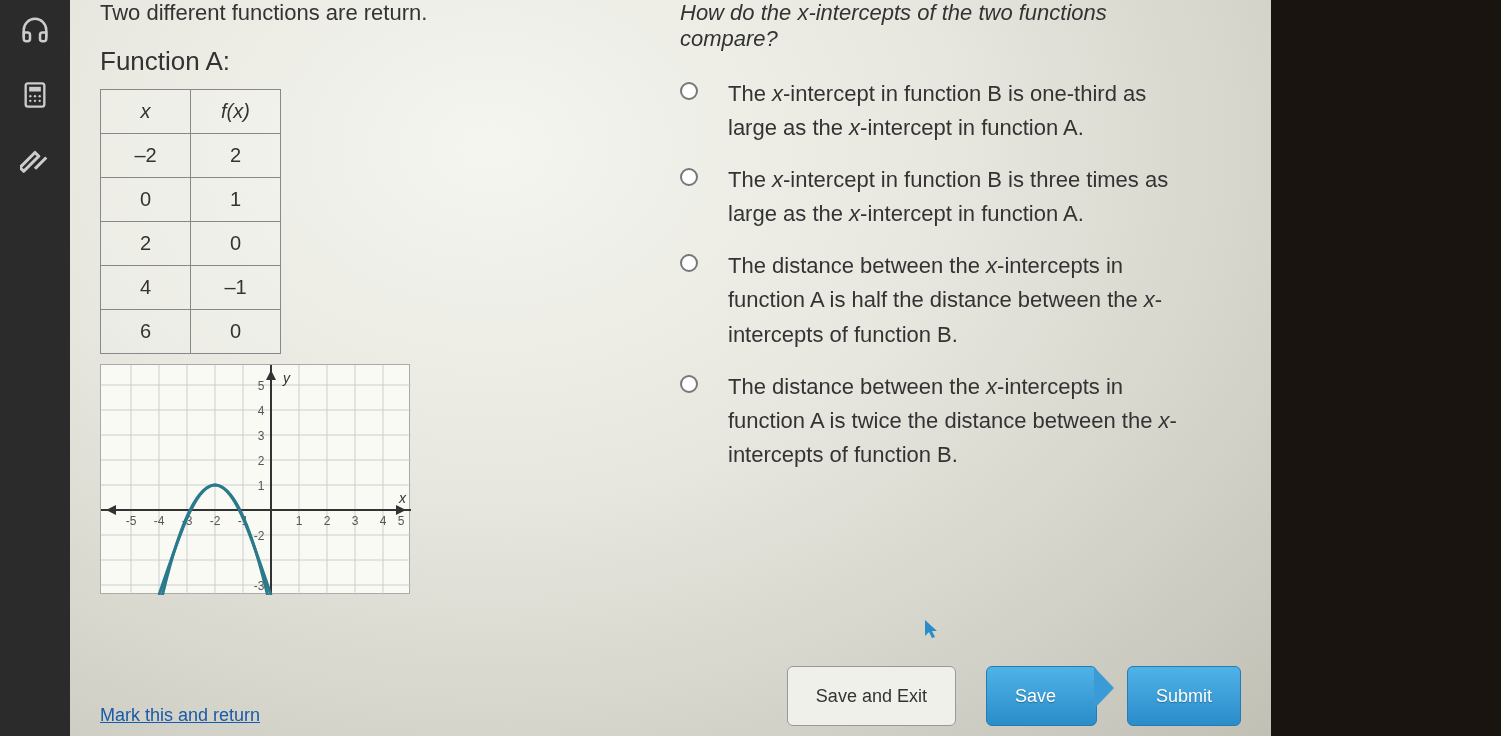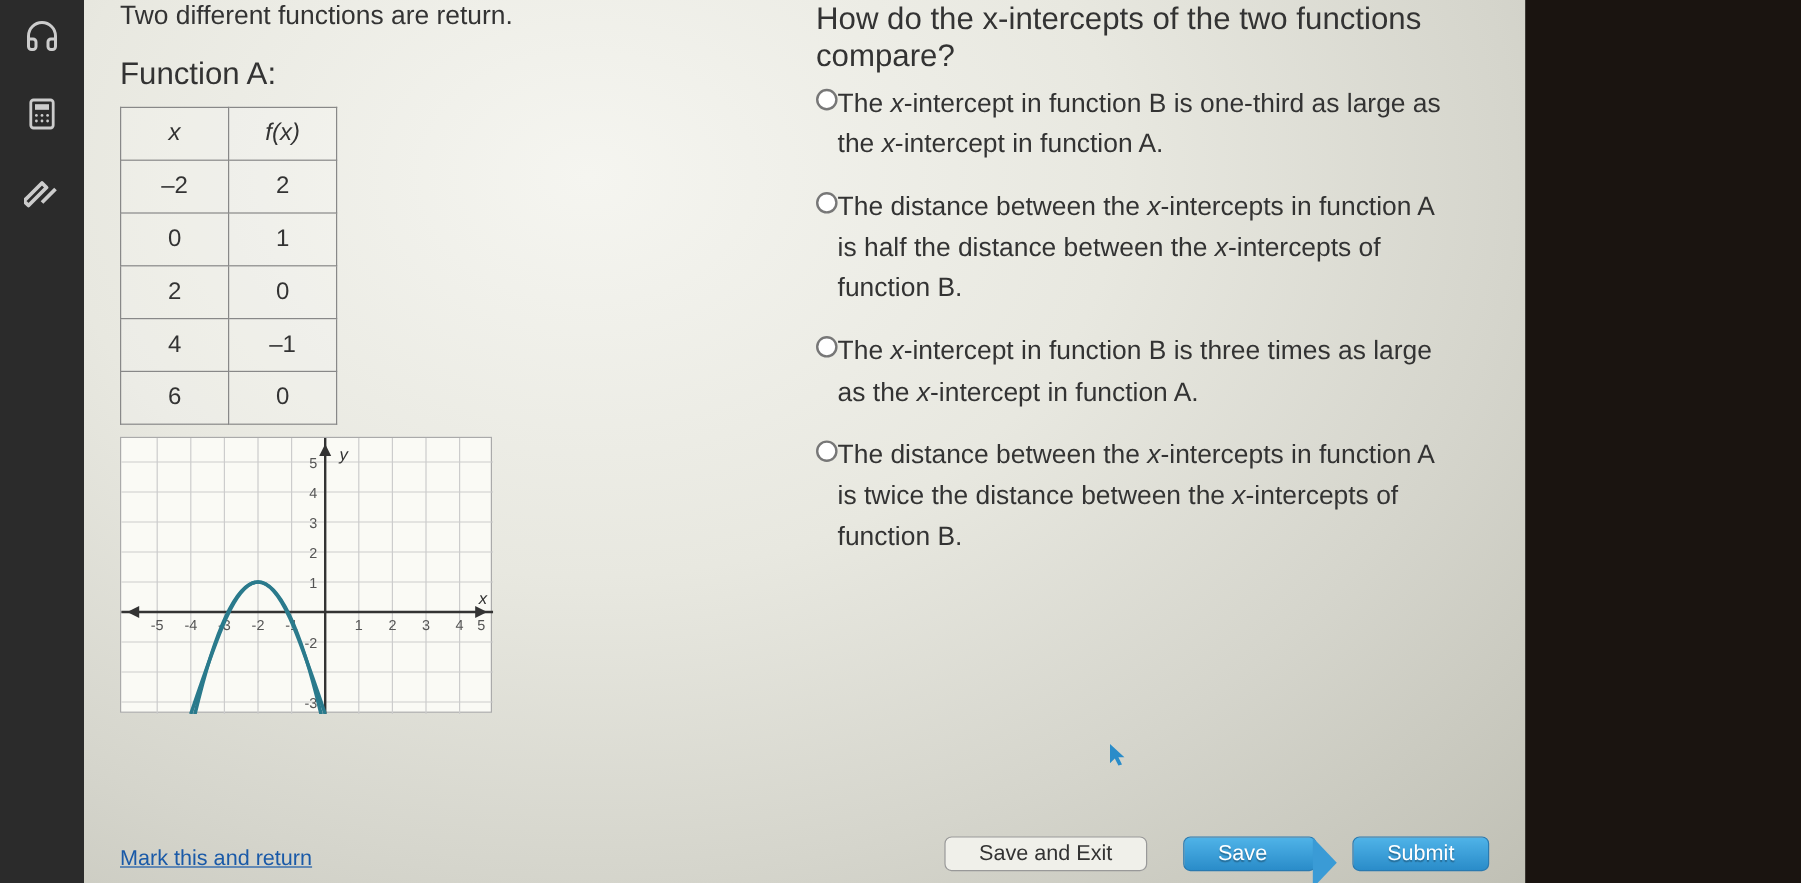--- a/index.html
+++ b/index.html
@@ -73,28 +73,29 @@
   .data-table th { font-weight: normal; font-style: italic; }
   .graph-box {
     width: 310px;
     height: 230px;
     background: #fafaf5;
     border: 1px solid #aaa;
     position: relative;
     margin-top: 8px;
   }
   .question-text {
-    font-size: 26px;
-    color: #333;
-    margin-bottom: 7px;
+    font-size: 22px;
+    color: #333;
+    margin-bottom: 25px;
+    font-style: italic;
   }
   .option {
     display: flex;
     align-items: flex-start;
-    gap: 0;
+    gap: 30px;
     margin-bottom: 18px;
     cursor: pointer;
   }
   .radio {
     width: 18px;
     height: 18px;
     border: 2px solid #777;
     border-radius: 50%;
     flex-shrink: 0;
     margin-top: 5px;
@@ -116,21 +117,21 @@
     justify-content: space-between;
   }
   .mark-return {
     color: #1a5aa8;
     font-size: 18px;
     text-decoration: underline;
     cursor: pointer;
   }
   .btn-group { display: flex; gap: 30px; align-items: center; }
   .btn {
-    height: 29px;
+    height: 60px;
     padding: 0 28px;
     border-radius: 6px;
     font-size: 18px;
     display: flex;
     align-items: center;
     justify-content: center;
     cursor: pointer;
     border: 1px solid #999;
   }
   .btn-save { background: #f0f0ea; color: #333; }
@@ -293,25 +294,25 @@
 
     <div class="right-col">
       <div class="question-text">How do the x-intercepts of the two functions compare?</div>
 
       <div class="option">
         <div class="radio"></div>
         <div class="option-text">The <span class="ital">x</span>-intercept in function B is one-third as large as the <span class="ital">x</span>-intercept in function A.</div>
       </div>
       <div class="option">
         <div class="radio"></div>
-        <div class="option-text">The distance between the <span class="ital">x</span>-intercepts in function A is half the distance between the <span class="ital">x</span>-intercepts of function B.</div>
+        <div class="option-text">The <span class="ital">x</span>-intercept in function B is three times as large as the <span class="ital">x</span>-intercept in function A.</div>
       </div>
       <div class="option">
         <div class="radio"></div>
-        <div class="option-text">The <span class="ital">x</span>-intercept in function B is three times as large as the <span class="ital">x</span>-intercept in function A.</div>
+        <div class="option-text">The distance between the <span class="ital">x</span>-intercepts in function A is half the distance between the <span class="ital">x</span>-intercepts of function B.</div>
       </div>
       <div class="option">
         <div class="radio"></div>
         <div class="option-text">The distance between the <span class="ital">x</span>-intercepts in function A is twice the distance between the <span class="ital">x</span>-intercepts of function B.</div>
       </div>
     </div>
   </div>
 
   <div class="cursor-ptr">
     <svg width="16" height="20" viewBox="0 0 16 20">

